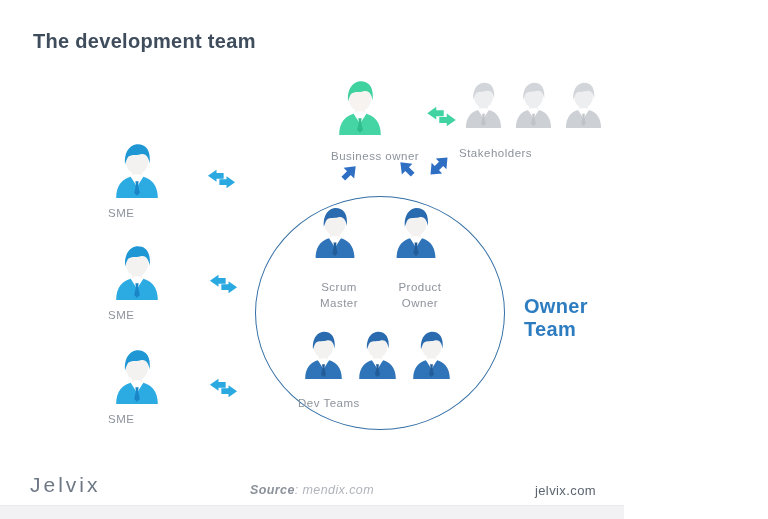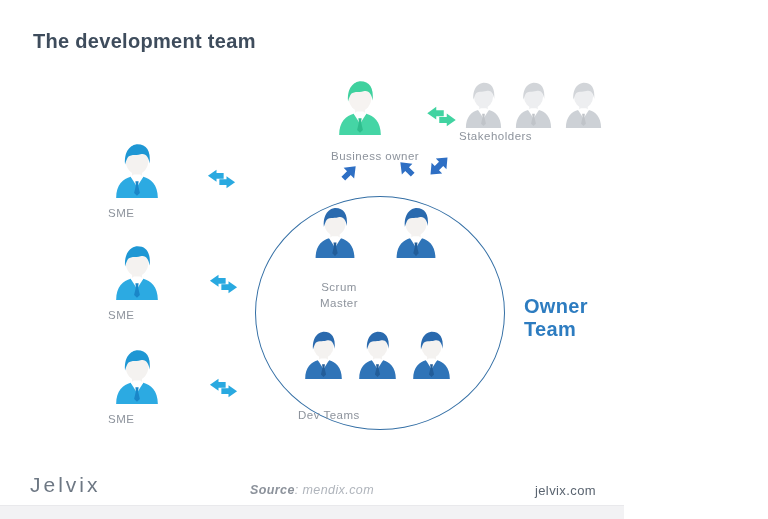--- a/index.html
+++ b/index.html
@@ -29,32 +29,32 @@
     color: var(--c-label-gray);
     text-align: center;
     line-height: 1.4;
   }
   .person { display: block; }
   
   .fig-bo       { left: 331px; top: 77px;  width: 96px; }
   .fig-bo .caption { margin-top: 13px; }
   .fig-stk      { left: 459px; top: 79px;  width: 150px; }
   .fig-stk .icon-row { gap: 1px; }
-  .fig-stk .caption { }
+  .fig-stk .caption { margin-top: 17px; }
   .fig-sme      { width: 62px; }
   .fig-sme .caption { margin-top: 7px; }
   .fig-sme-1 { left: 108px; top: 140px; }
   .fig-sme-2 { left: 108px; top: 242px; }
   .fig-sme-3 { left: 108px; top: 346px; }
   .fig-sm  { left: 308px; top: 204px; width: 62px; }
   .fig-po  { left: 389px; top: 204px; width: 62px; }
   .fig-sm .caption, .fig-po .caption { margin-top: 21px; }
   .fig-dev { left: 298px; top: 328px; width: 162px; }
   .fig-dev .icon-row { gap: 3px; }
-  .fig-dev .caption { margin-top: 28px; }
+  .fig-dev .caption { margin-top: 16px; }
   
   .scrum-circle {
     position: absolute;
     left: 255px; top: 196px;
     width: 250px; height: 234px;
     border: 1.4px solid var(--c-circle-stroke);
     border-radius: 50%;
   }
   .scrum-team-label {
     position: absolute;
@@ -223,20 +223,21 @@
     </div>
     <div class="caption">Scrum Master</div>
   </div>
 
   <div class="figure fig-po">
     <div class="icon-row">
       <svg class="person" width="54" height="54" style="--hair: #2a6aae; --body: #2f74b8; --face: #f4f2f0; --tie: #225d99;">
           <use href="#sym-person"></use>
         </svg>
     </div>
+    <div class="caption">Product Owner</div>
   </div>
 
   <div class="figure fig-dev">
     <div class="icon-row">
       <svg class="person" width="51" height="51" style="--hair: #2a6aae; --body: #2f74b8; --face: #f4f2f0; --tie: #225d99;">
           <use href="#sym-person"></use>
         </svg>
       <svg class="person" width="51" height="51" style="--hair: #2a6aae; --body: #2f74b8; --face: #f4f2f0; --tie: #225d99;">
           <use href="#sym-person"></use>
         </svg>

